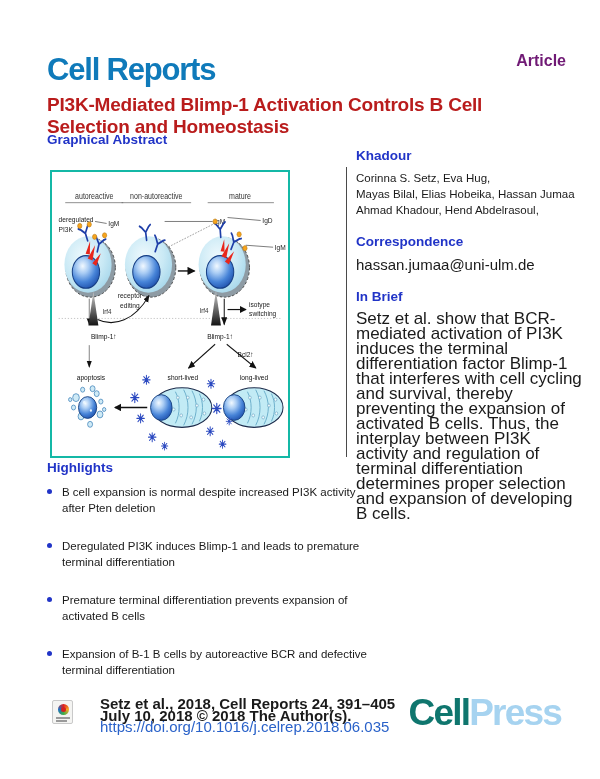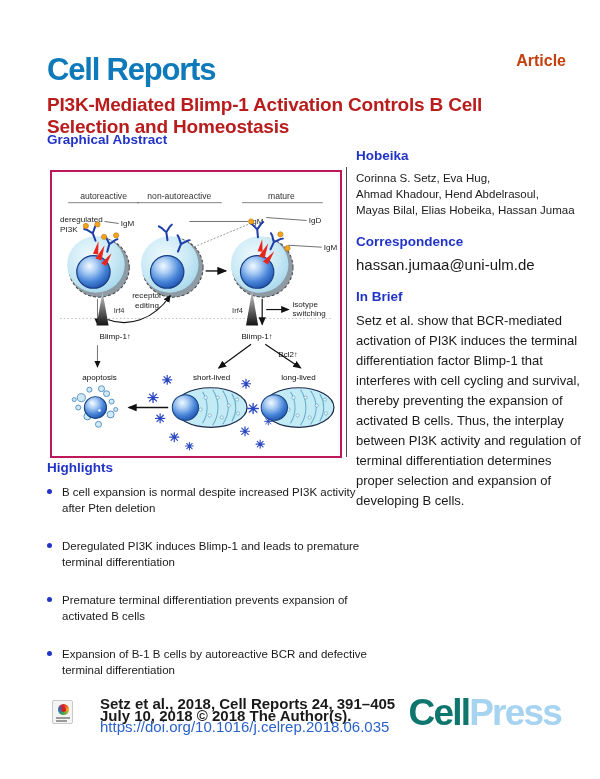--- a/index.html
+++ b/index.html
@@ -2,32 +2,32 @@
 <html><head>
 <meta charset="utf-8">
 <style>
   html,body{margin:0;padding:0;background:#e8e8e8;}
   .page{
     position:relative;width:600px;height:779px;margin:0 auto;background:#ffffff;
     font-family:"Liberation Sans","DejaVu Sans",sans-serif;color:#1a1a1a;overflow:hidden;padding-left:11px;
   }
   .journal-logo{position:absolute;left:47px;top:52px;font-size:31px;font-weight:bold;
     color:#0f7aba;letter-spacing:-1.2px;}
-  .article-type{position:absolute;right:45px;top:52px;font-size:16px;font-weight:bold;color:#c2410c;}
+  .article-type{position:absolute;right:45px;top:52px;font-size:16px;font-weight:bold;color:#701a75;}
   .title{position:absolute;left:47px;top:94px;font-size:19px;line-height:22px;font-weight:bold;color:#b91c1c;letter-spacing:-0.2px;}
   .sec-head{font-size:13.5px;font-weight:bold;color:#2134c7;}
   .ga-head{position:absolute;left:47px;top:132px;}
-  .figure-box{position:absolute;left:50px;top:170px;width:292px;height:288px;border:2px solid #be185d;box-sizing:border-box;background:#fff;}
+  .figure-box{position:absolute;left:50px;top:170px;width:240px;height:288px;border:2px solid #14b8a6;box-sizing:border-box;background:#fff;}
   .figure-box svg{display:block;width:100%;height:100%;}
   .divider{position:absolute;left:346px;top:167px;width:1px;height:290px;background:#4a4a4a;}
   .right-col{position:absolute;left:356px;top:148px;width:226px;}
   .right-col .sec-head{margin:0 0 7px 0;}
   .authors-names{font-size:11.5px;line-height:16px;margin:0 0 16px 0;}
   .email{font-size:15px;margin:0 0 16px 0;}
-  .inbrief-text{font-size:13px;line-height:20px;margin:0;}
+  .inbrief-text{font-size:17px;line-height:15px;margin:0;}
   .highlights{position:absolute;left:47px;top:460px;width:320px;}
   .highlights .sec-head{margin:0 0 9px 0;}
   .hl-item{position:relative;padding-left:15px;font-size:11.5px;line-height:16px;margin-bottom:22px;}
   .hl-dot{position:absolute;left:0;top:5px;width:5px;height:5px;border-radius:50%;background:#2134c7;}
   .footer-badge{position:absolute;left:52px;top:700px;width:21px;height:24px;border:1px solid #c9c9c9;
     border-radius:2px;background:#f4f4f2;box-sizing:border-box;}
   .footer-badge .ring{position:absolute;left:4.5px;top:3px;width:11px;height:11px;border-radius:50%;
     background:conic-gradient(#e02020,#f5a623,#3fae49,#1f6fc0,#e02020);}
   .footer-badge .ring::after{content:"";position:absolute;left:3px;top:3px;width:5px;height:5px;border-radius:50%;background:#d42020;}
   .footer-badge .bar1,.footer-badge .bar2{position:absolute;left:3px;height:2px;background:#9a9a9a;}
@@ -244,25 +244,25 @@
         <use href="#flk" transform="translate(191,262)"></use>
         <use href="#flk" transform="translate(206,275) scale(0.9)"></use>
         <use href="#flk" transform="translate(214,252) scale(0.8)"></use>
       </g>
     </svg>
   </div>
 
   <div class="divider"></div>
 
   <div class="right-col">
-    <div class="sec-head">Hobeika</div>
+    <div class="sec-head">Khadour</div>
     <div class="authors-names">
       <div>Corinna S. Setz, Eva Hug,</div>
+      <div>Mayas Bilal, Elias Hobeika, Hassan Jumaa</div>
       <div>Ahmad Khadour, Hend Abdelrasoul,</div>
-      <div>Mayas Bilal, Elias Hobeika, Hassan Jumaa</div>
     </div>
     <div class="sec-head">Correspondence</div>
     <div class="email">hassan.jumaa@uni-ulm.de</div>
     <div class="sec-head">In Brief</div>
     <p class="inbrief-text">Setz et al. show that BCR-mediated activation of PI3K induces the terminal differentiation factor Blimp-1 that interferes with cell cycling and survival, thereby preventing the expansion of activated B cells. Thus, the interplay between PI3K activity and regulation of terminal differentiation determines proper selection and expansion of developing B cells.</p>
   </div>
 
   <div class="highlights">
     <div class="sec-head">Highlights</div>
     <div class="hl-item">

